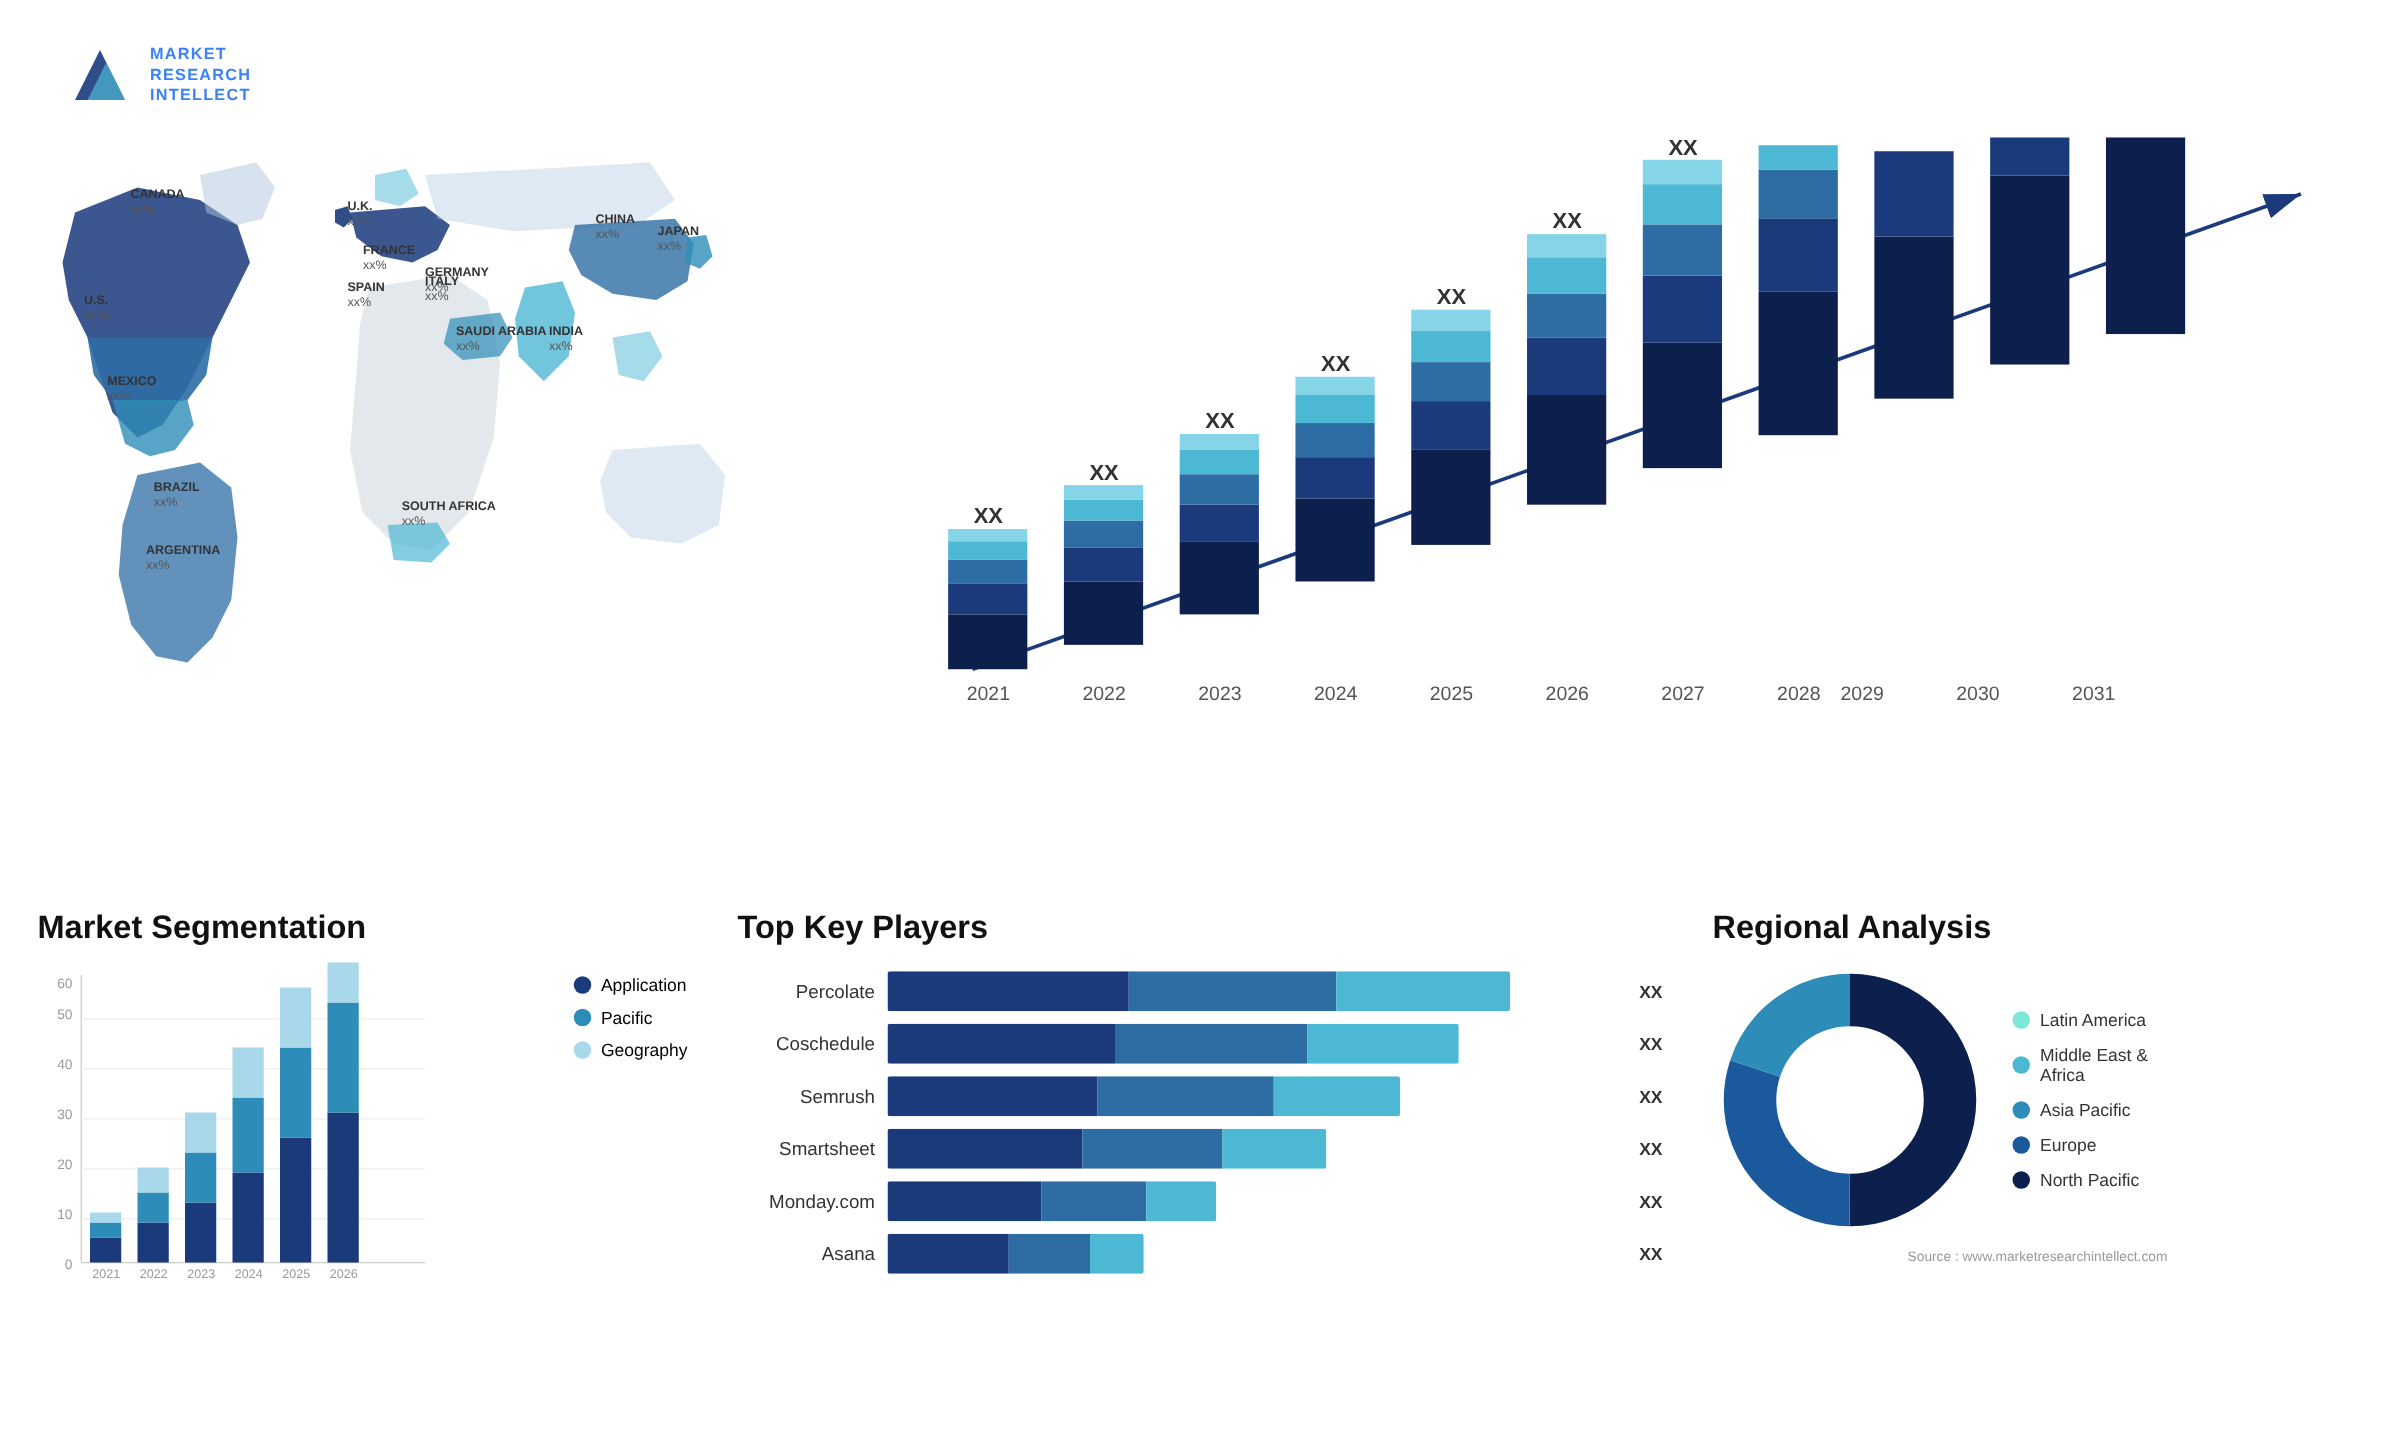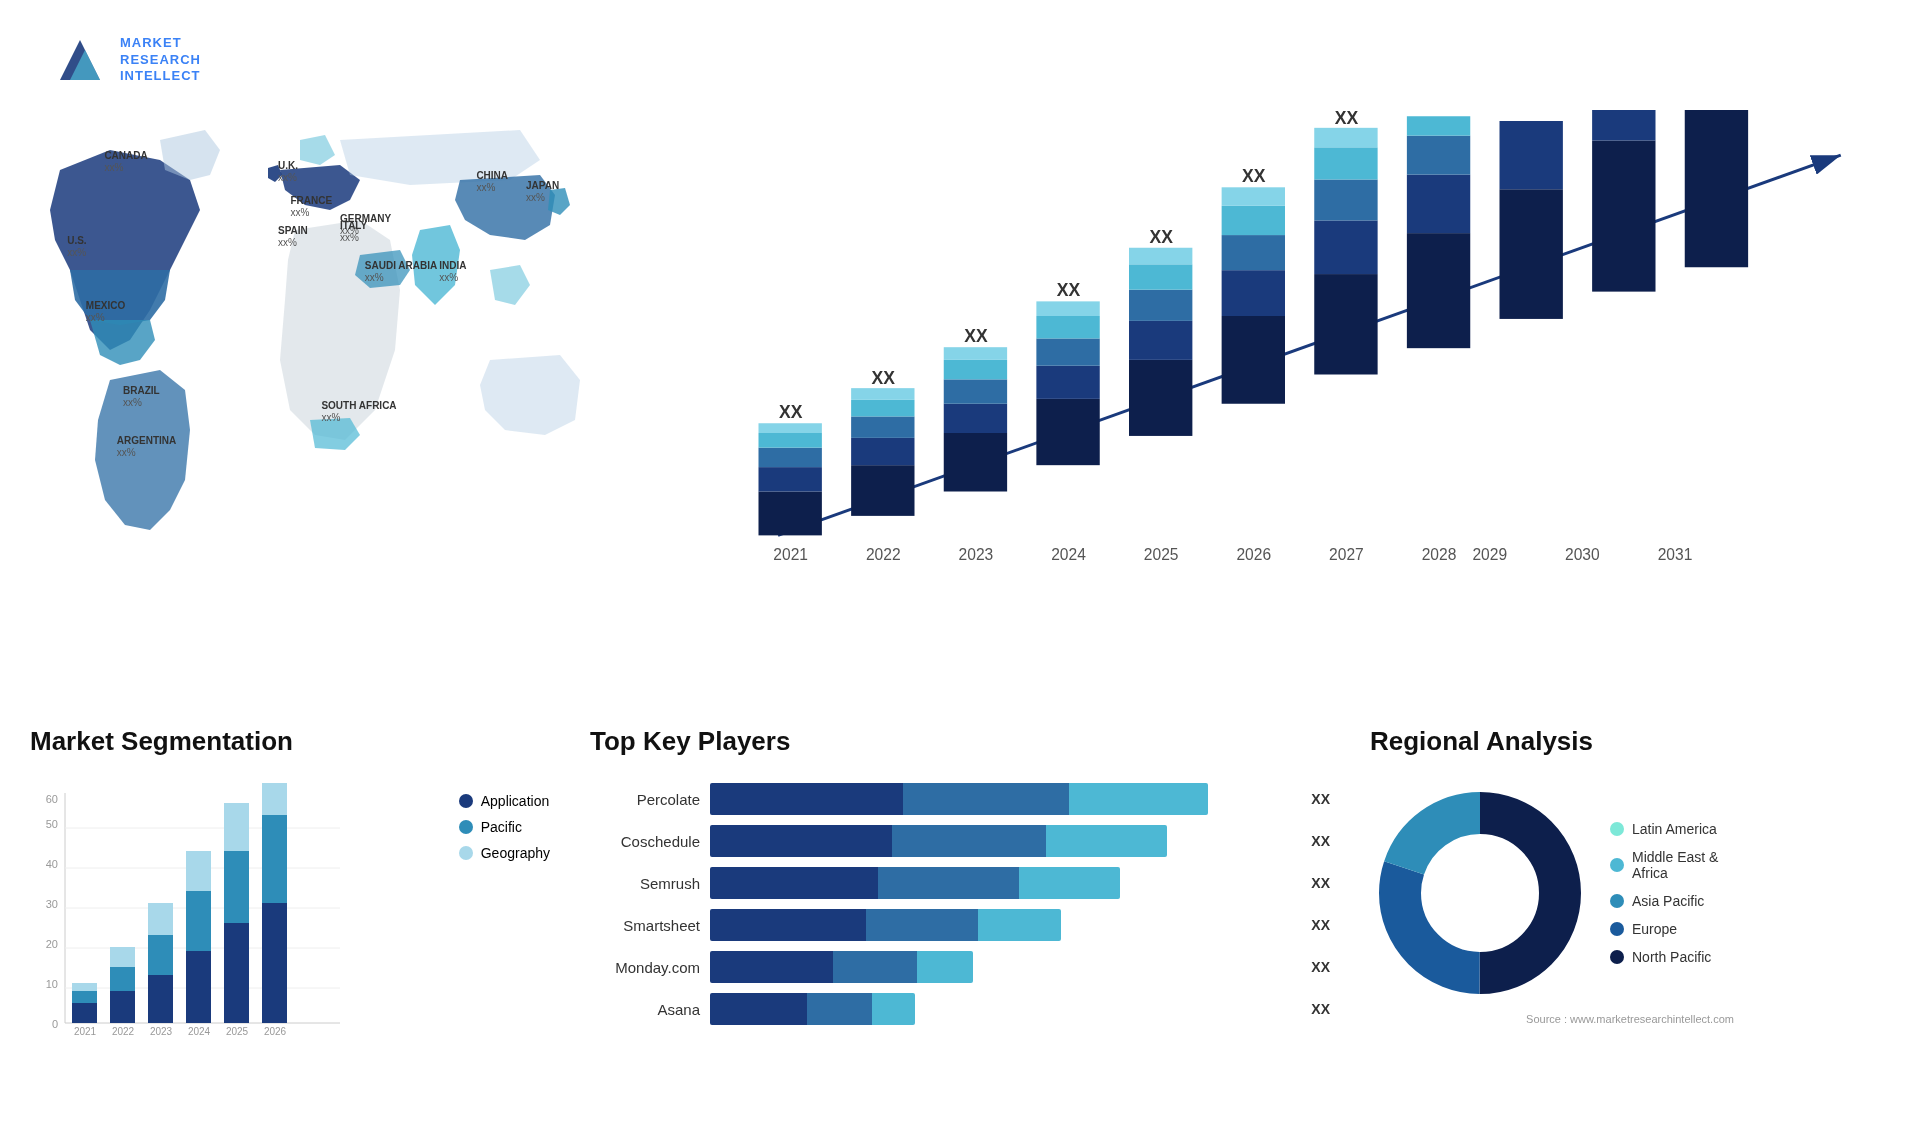--- a/index.html
+++ b/index.html
@@ -82,21 +82,21 @@
     .regional-section {
       width: 520px;
       flex-shrink: 0;
     }
 
     
     .section-title {
       font-size: 26px;
       font-weight: 700;
       color: #111;
-      margin-bottom: 26px;
+      margin-bottom: 13px;
     }
 
     
     .seg-chart-wrapper {
       position: relative;
       height: 300px;
     }
 
     
     .kp-row {

